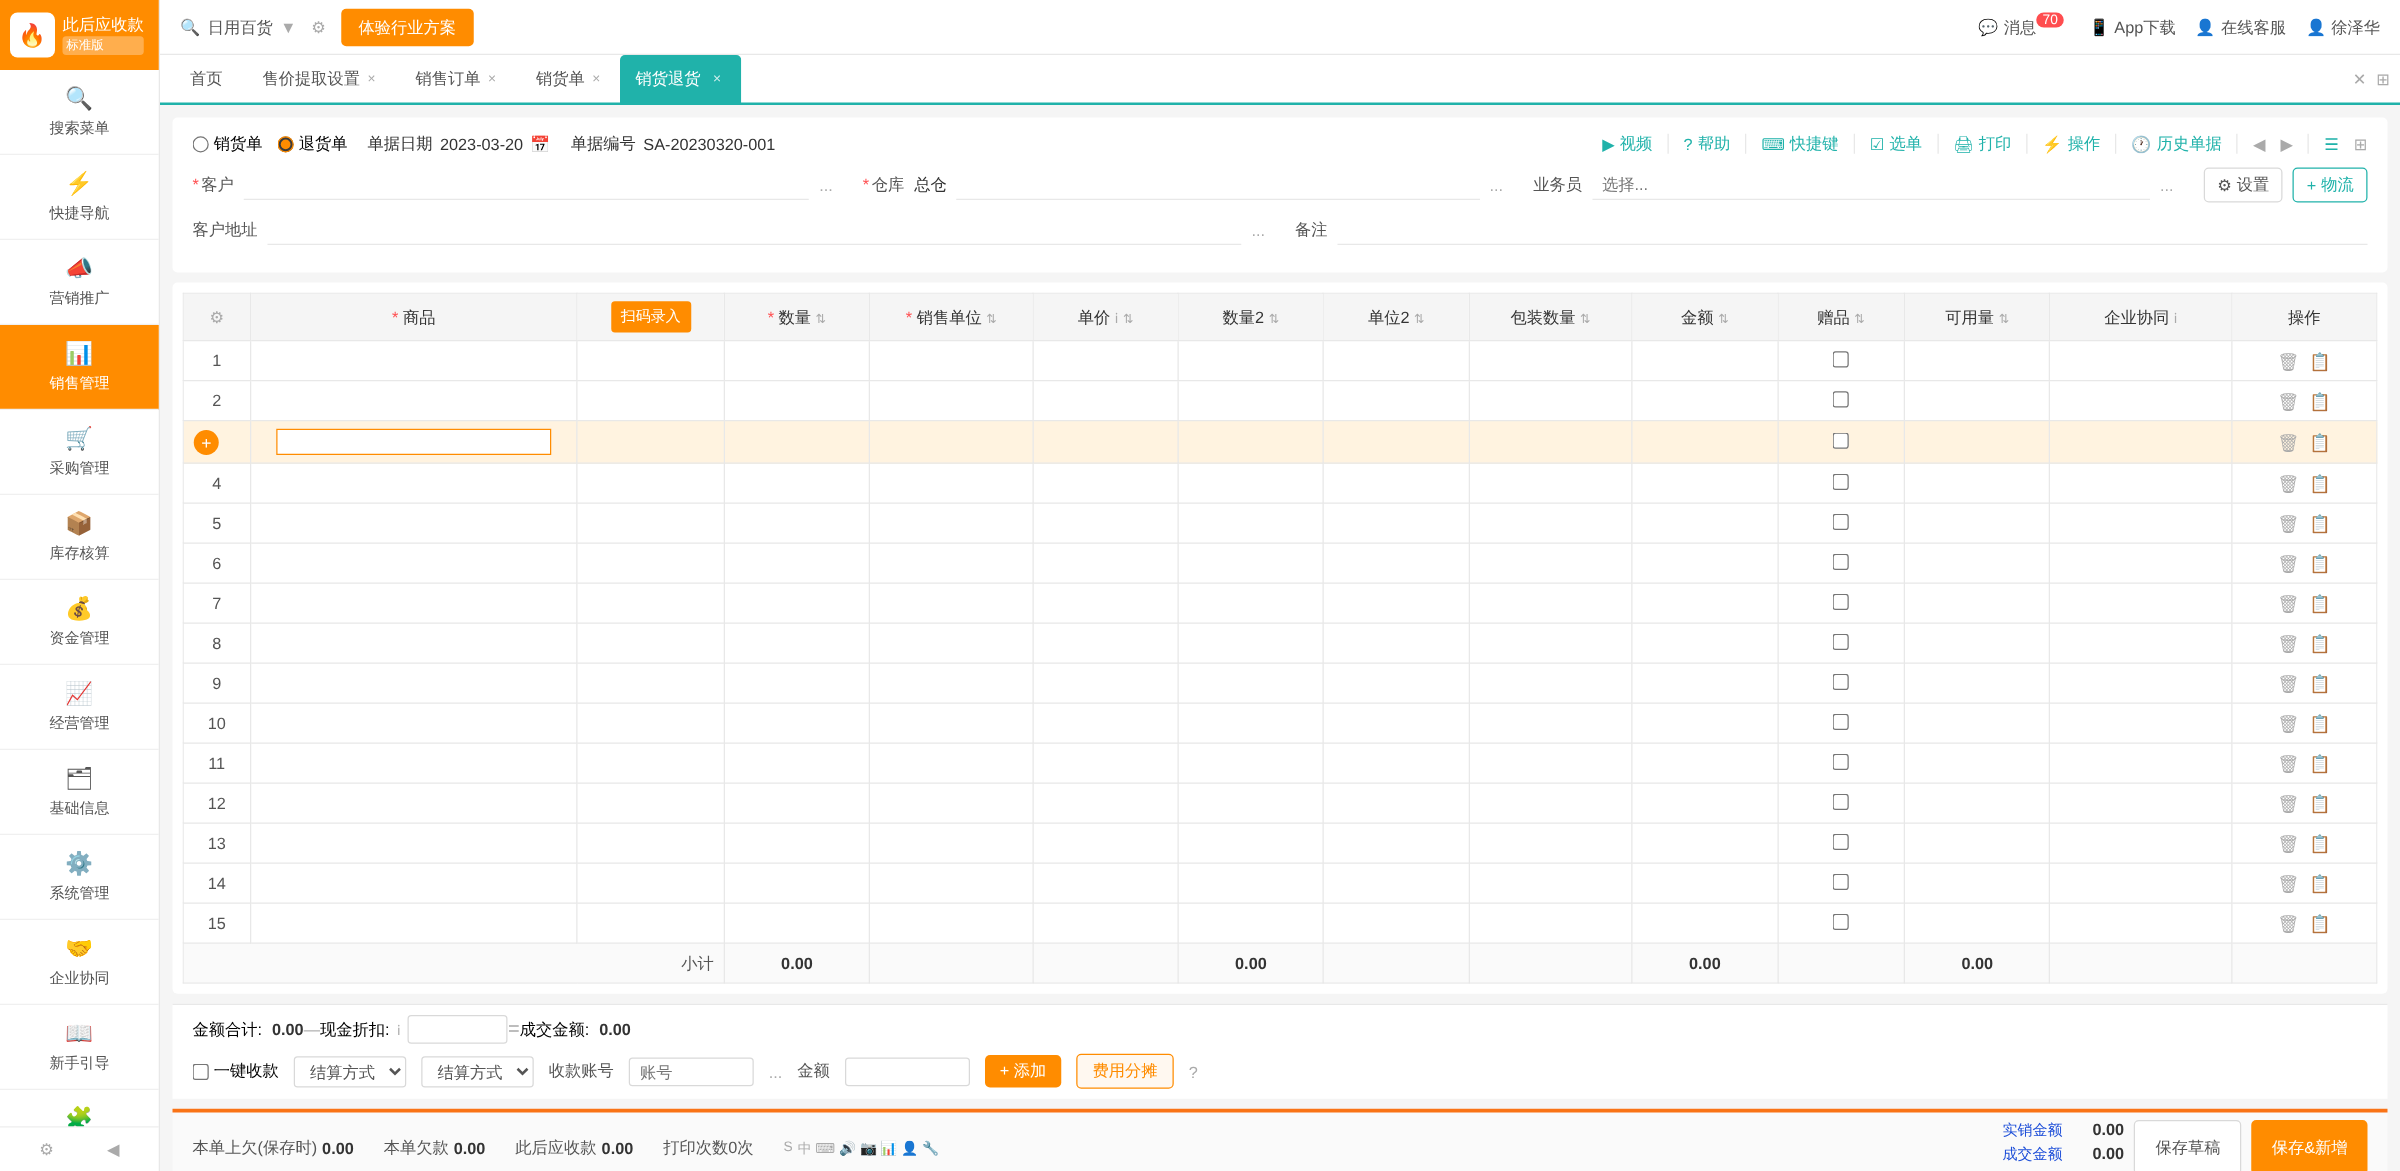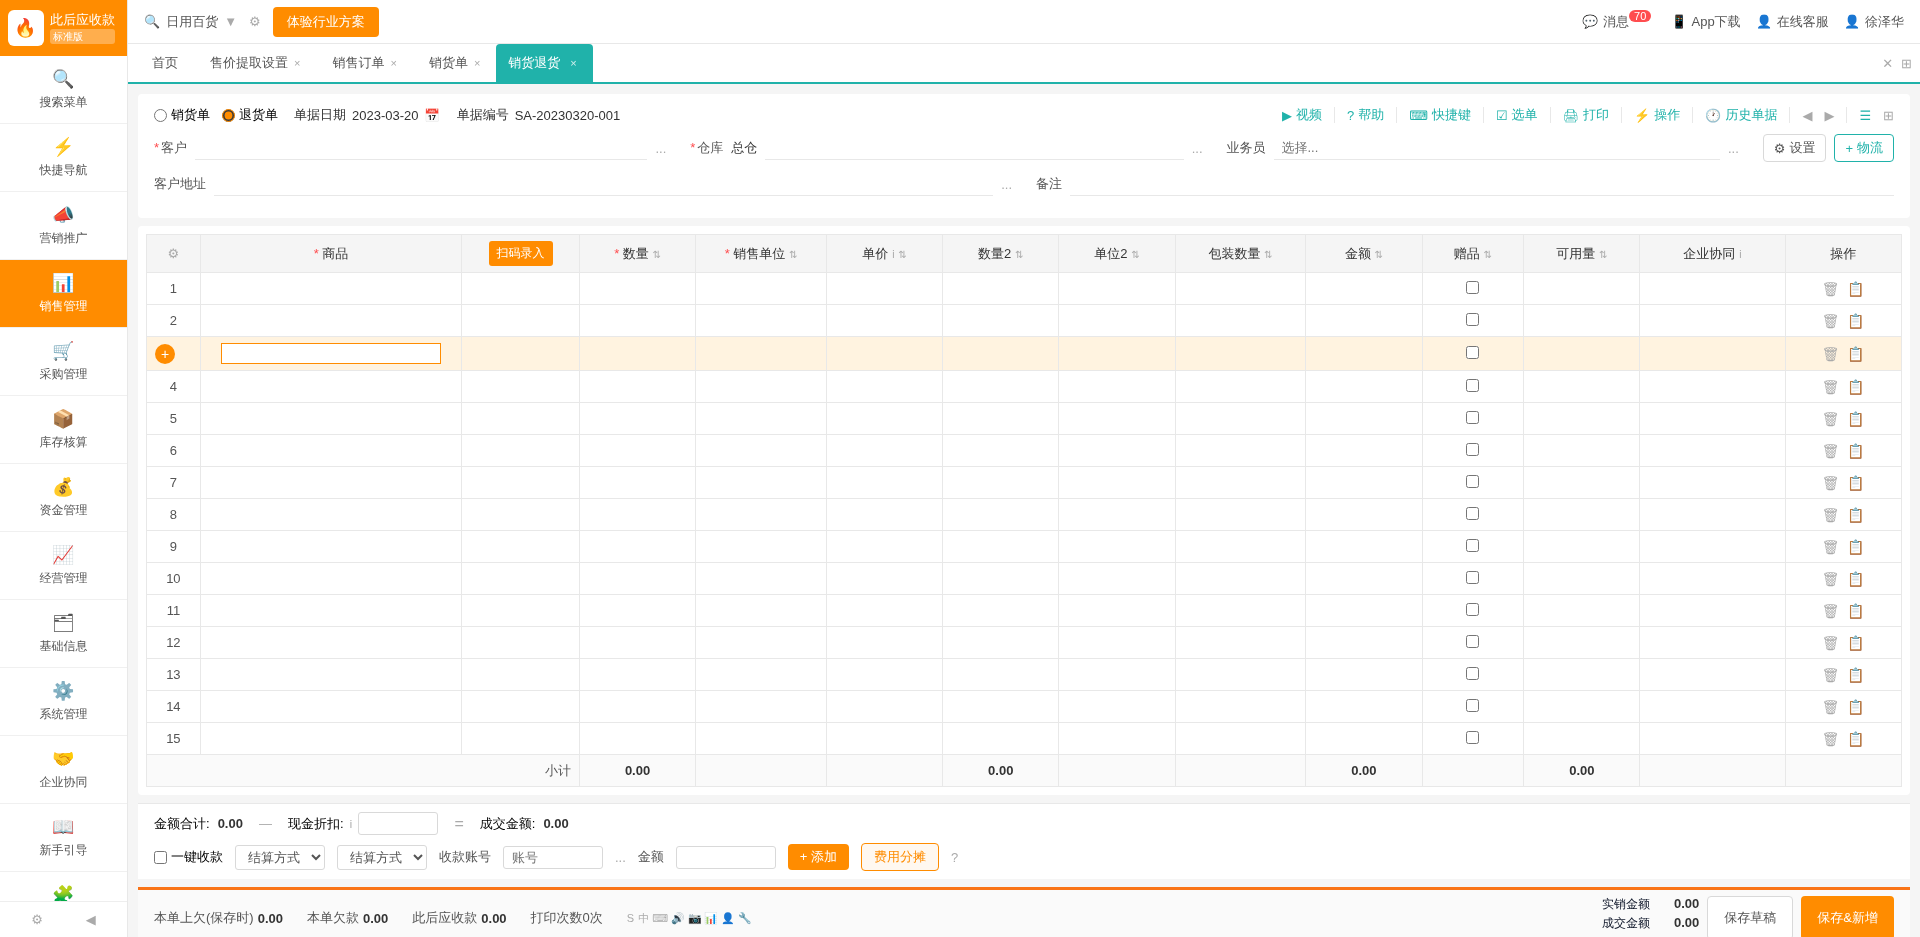--- a/index.html
+++ b/index.html
@@ -78,21 +78,21 @@
     .checkbox-cell input { accent-color: #ff8c00; }
     .action-icons { display: flex; align-items: center; justify-content: center; gap: 8px; }
     .action-icon { color: #aaa; cursor: pointer; font-size: 14px; }
     .add-row-btn { background: #ff8c00; color: #fff; border: none; border-radius: 50%; width: 20px; height: 20px; cursor: pointer; font-size: 14px; display: flex; align-items: center; justify-content: center; }
 
     
     .summary-row td { background: #fafafa; font-weight: 500; }
 
     
     .footer { background: #fff; border-top: 1px solid #e8e8e8; padding: 8px 16px; }
-    .footer-row1 { display: flex; align-items: center; gap: 16px; margin-bottom: 8px; }
+    .footer-row1 { display: flex; align-items: center; gap: 0; margin-bottom: 8px; }
     .footer-total { display: flex; align-items: center; gap: 8px; }
     .footer-amount { color: #333; font-weight: bold; }
     .footer-dash { color: #aaa; }
     .footer-discount { display: flex; align-items: center; gap: 6px; }
     .footer-equals { color: #aaa; font-size: 16px; }
     .footer-final { display: flex; align-items: center; gap: 8px; }
     .footer-row2 { display: flex; align-items: center; gap: 12px; }
     .footer-checkbox { display: flex; align-items: center; gap: 4px; }
     .footer-select { border: 1px solid #d9d9d9; border-radius: 3px; padding: 3px 8px; color: #555; background: #fff; }
     .footer-input { border: 1px solid #d9d9d9; border-radius: 3px; padding: 3px 8px; color: #555; width: 100px; }
@@ -104,21 +104,21 @@
     .status-bar { background: #fafafa; border-top: 3px solid #f97316; padding: 6px 16px; display: flex; align-items: center; justify-content: space-between; }
     .status-bar-left { display: flex; gap: 24px; color: #555; }
     .status-item { display: flex; align-items: center; gap: 4px; }
     .status-bar-right { display: flex; gap: 8px; }
     .btn-save-draft { background: #fff; border: 1px solid #d9d9d9; border-radius: 4px; padding: 12px 16px; cursor: pointer; color: #555; }
     .btn-save-new { background: #ff8c00; color: #fff; border: none; border-radius: 4px; padding: 6px 16px; cursor: pointer; }
 
     
     .right-summary { position: fixed; right: 0; bottom: 100px; background: #fff; border: 1px solid #e8e8e8; border-radius: 4px 0 0 4px; padding: 8px 12px; display: flex; flex-direction: column; gap: 4px; }
     .summary-item { display: flex; justify-content: space-between; gap: 24px; }
-    .summary-label { color: #0f172a; font-size: 12px; }
+    .summary-label { color: #1d4ed8; font-size: 12px; }
     .summary-val { color: #333; font-weight: bold; }
 
     
     .info-icon { color: #aaa; font-size: 11px; cursor: pointer; }
 
     
     .vdivider { width: 1px; height: 16px; background: #e8e8e8; }
   </style>
 </head>
 <body>

